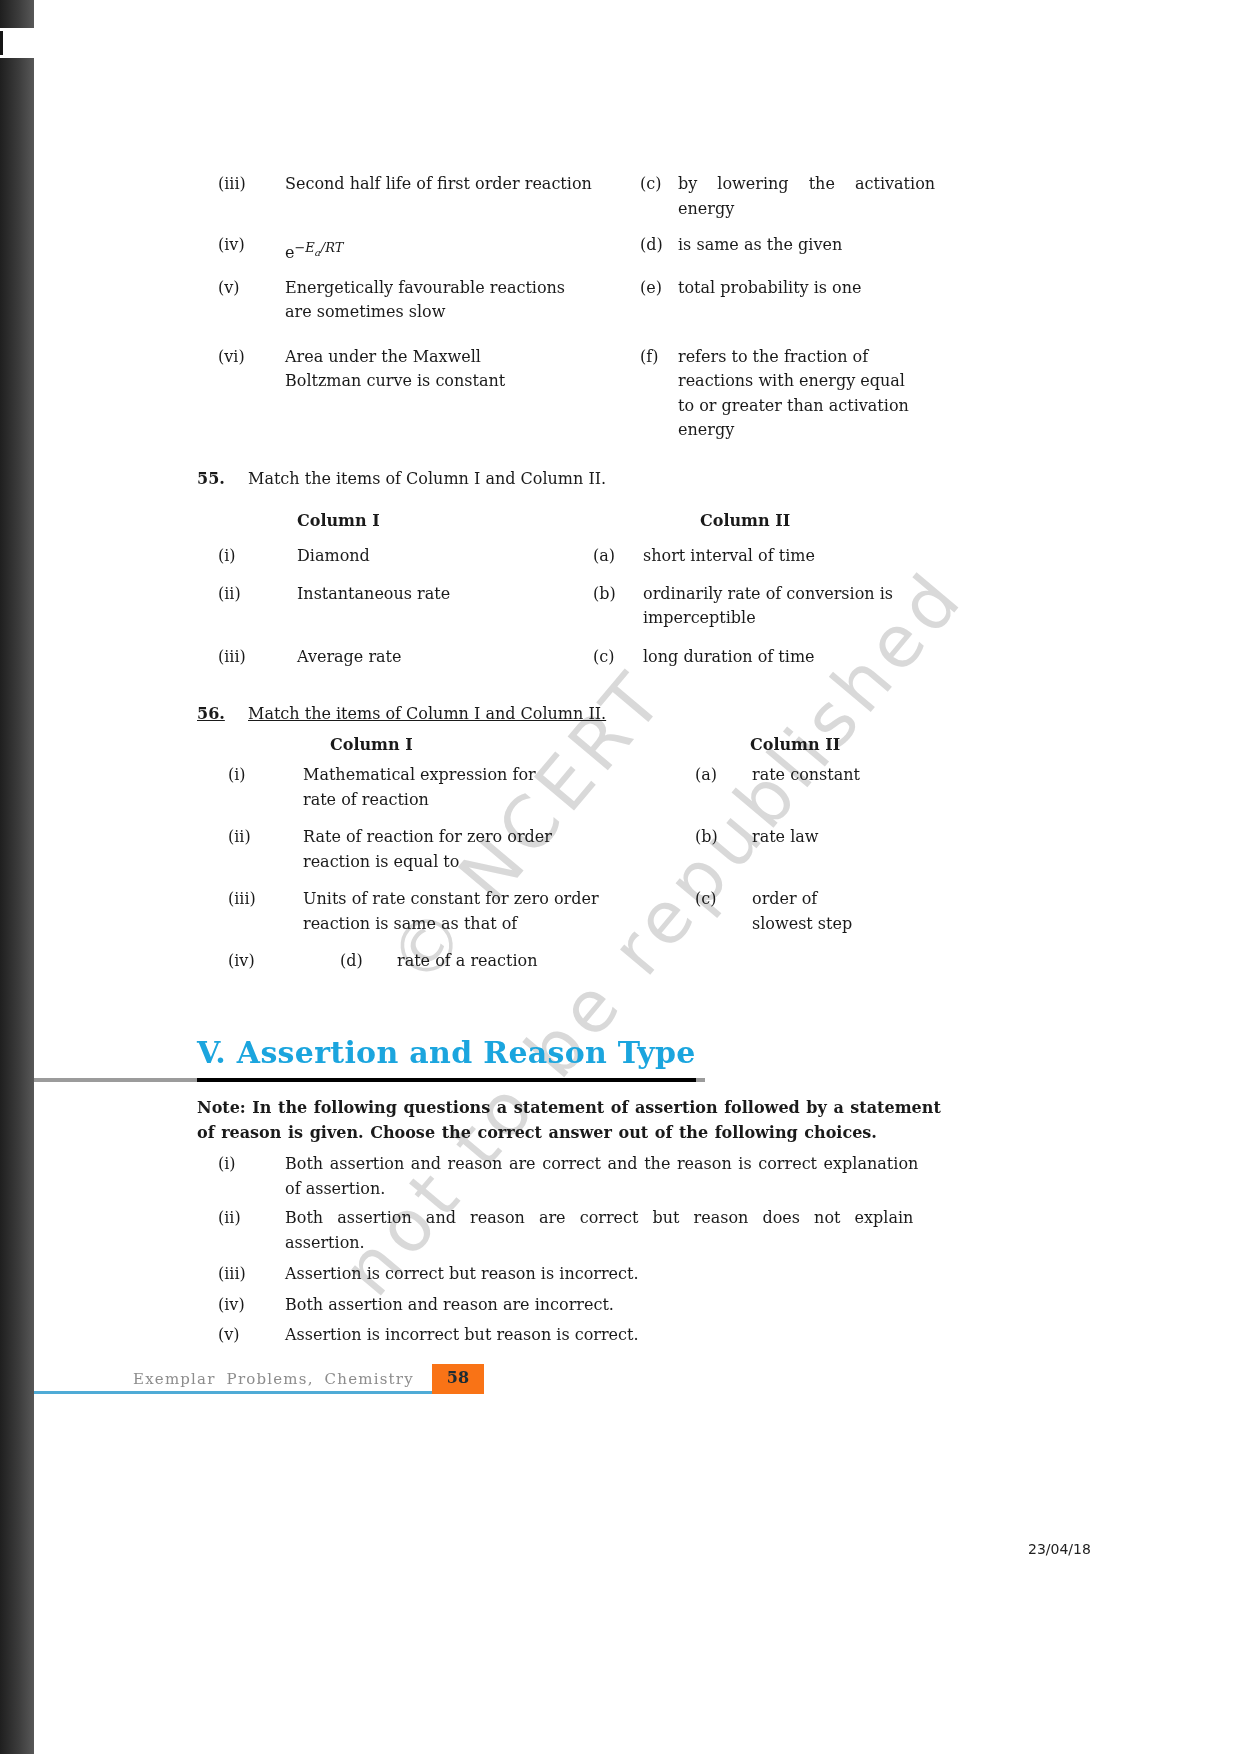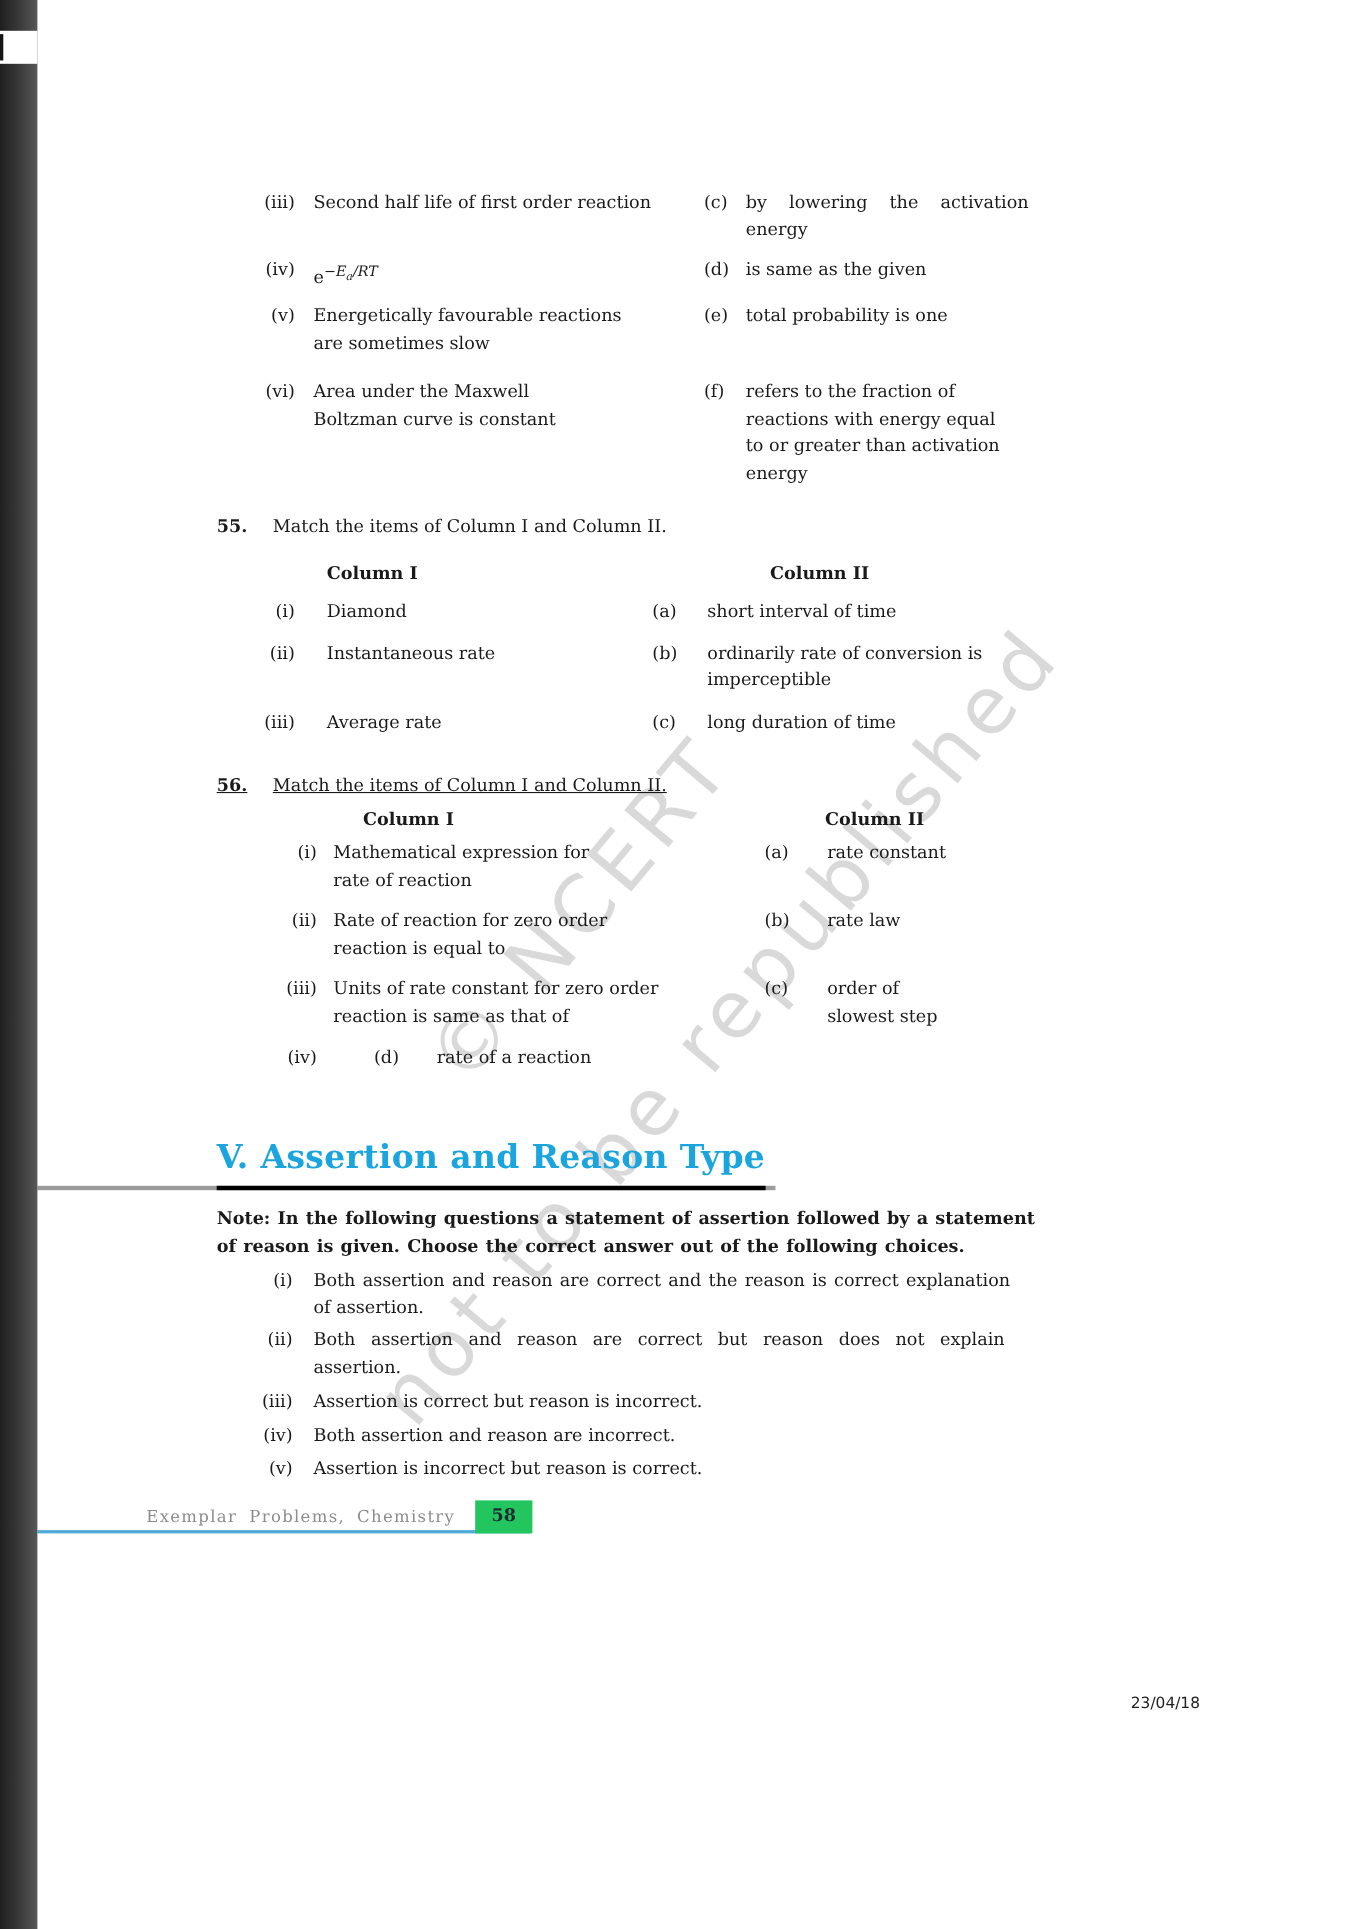--- a/index.html
+++ b/index.html
@@ -19,21 +19,21 @@
 
   
   .wm{position:absolute;left:120px;top:420px;width:940px;height:920px;
     display:flex;flex-direction:column;justify-content:center;align-items:center;gap:140px;
     transform:rotate(-50deg);
     font-family:"DejaVu Sans",sans-serif;font-size:72px;letter-spacing:7px;
     color:rgba(130,130,130,0.30);white-space:nowrap;pointer-events:none;z-index:0;}
 
   .abs{position:absolute;}
   .row{display:flex;align-items:flex-start;position:relative;z-index:1;}
-  .cnum{flex:none;text-align:right;}
+  .cnum{flex:none;text-align:left;}
   .cltr{flex:none;text-align:left;}
   .ctxt{flex:none;}
   .line{display:block;white-space:nowrap;}
   .it{font-style:italic;}
 
   
   .wA-n{width:50px;}
   .wA-l{width:348px;margin-left:17px;}
   .wA-cn{width:38px;margin-left:7px;}
   .wA-c{width:272px;margin-left:0;}
@@ -78,21 +78,21 @@
 
   .sec-title{position:absolute;left:197px;top:1033px;z-index:2;
     font-size:30px;line-height:40px;font-weight:bold;color:#1ba5de;
     padding-bottom:5px;border-bottom:4px solid #000000;letter-spacing:0.3px;}
   .sec-rule{position:absolute;left:34px;top:1078px;width:671px;height:4px;background:#9b9b9b;z-index:1;}
 
   .note{position:absolute;left:197px;top:1096px;width:770px;font-weight:bold;z-index:1;}
 
   .footer-row{position:absolute;left:133px;top:1364px;display:flex;align-items:center;z-index:2;}
   .footer-book{color:#8c8c8c;font-size:15px;letter-spacing:1.2px;word-spacing:5px;}
-  .page-badge{margin-left:18px;background:#22c55e;color:#1c2b33;font-weight:bold;
+  .page-badge{margin-left:18px;background:#f97316;color:#1c2b33;font-weight:bold;
     padding:2px 15px 3px 15px;font-size:16px;}
   .footer-rule{position:absolute;left:34px;top:1391px;width:448px;height:3px;background:#4fabd6;z-index:1;}
 
   .date-stamp{position:absolute;left:1028px;top:1537px;z-index:1;
     font-family:"DejaVu Sans",sans-serif;font-size:14px;color:#222;}
 </style>
 </head>
 <body>
 
 <div class="page">

